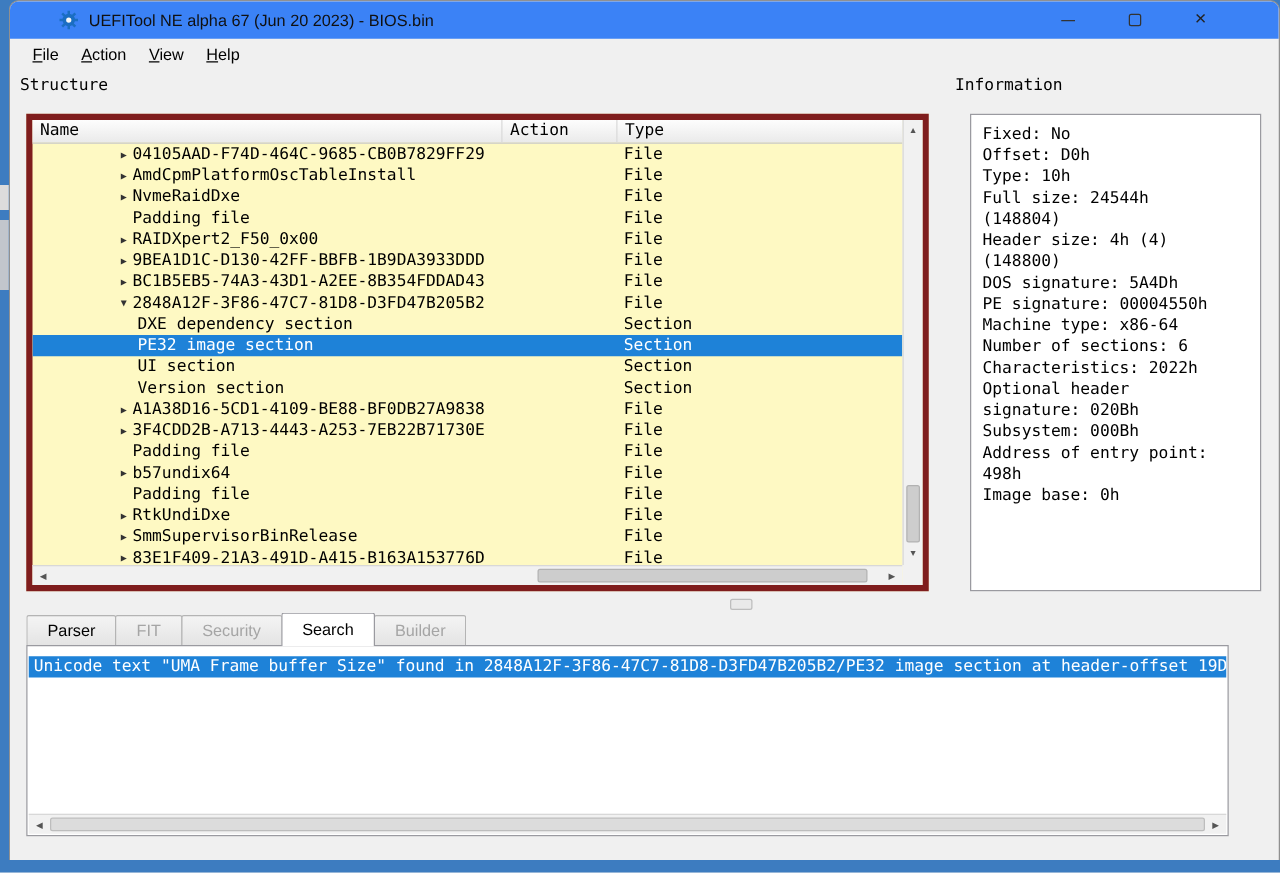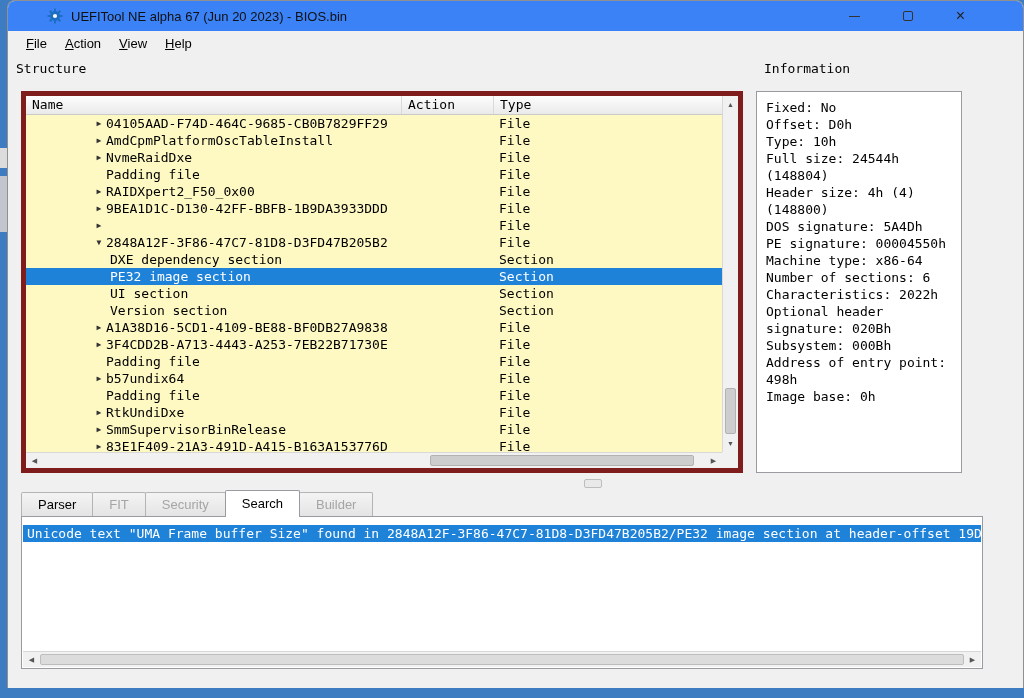--- a/index.html
+++ b/index.html
@@ -69,21 +69,21 @@
             background:#cdcdcd; border:1px solid #b2b2b2; border-radius:2px; }
   .hscroll { position:absolute; left:0; bottom:0; right:16px; height:16px;
              background:#f1f1f1; border-top:1px solid #d8d8d8; }
   .hscroll .left { left:1px; top:0; }
   .hscroll .right { right:1px; top:0; }
   .hthumb { position:absolute; top:2px; height:11px; left:58%; width:38%;
             background:#cdcdcd; border:1px solid #b2b2b2; border-radius:2px; }
   .sb-corner { position:absolute; right:0; bottom:0; width:16px; height:16px; background:#f1f1f1; }
 
   
-  .info-panel { position:absolute; left:748px; top:90px; width:206px; height:382px;
+  .info-panel { position:absolute; left:768px; top:90px; width:233px; height:382px;
                 background:#fff; border:1px solid #9a9aa0; padding:7px 4px 0 9px; overflow:hidden; }
   .info-line { font-family:"DejaVu Sans Mono",monospace; font-size:13px; line-height:17px;
                white-space:pre; color:#000; }
 
   
   .splitter-grip { position:absolute; left:576px; top:478px; width:18px; height:9px;
                    background:#e9e9e9; border:1px solid #bdbdbd; border-radius:2px; }
 
   
   .tabbar { position:absolute; left:13px; top:489px; height:27px; display:flex;
@@ -210,20 +210,21 @@
           <div class="cell c-name lvl1">
             <span class="arrow">▶</span>
             <span class="nm">9BEA1D1C-D130-42FF-BBFB-1B9DA3933DDD</span>
           </div>
           <div class="cell c-action"></div>
           <div class="cell c-type">File</div>
         </div>
         <div class="tree-row">
           <div class="cell c-name lvl1">
             <span class="arrow">▶</span>
+            <span class="nm">BC1B5EB5-74A3-43D1-A2EE-8B354FDDAD43</span>
           </div>
           <div class="cell c-action"></div>
           <div class="cell c-type">File</div>
         </div>
         <div class="tree-row">
           <div class="cell c-name lvl1">
             <span class="arrow">▼</span>
             <span class="nm">2848A12F-3F86-47C7-81D8-D3FD47B205B2</span>
           </div>
           <div class="cell c-action"></div>

